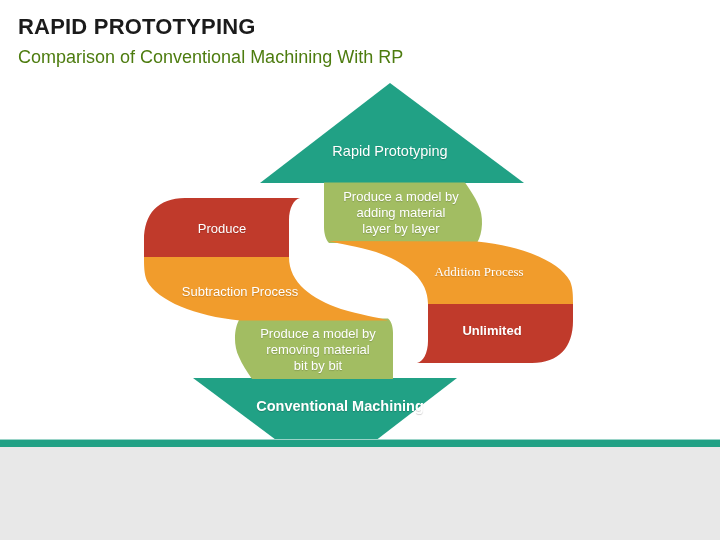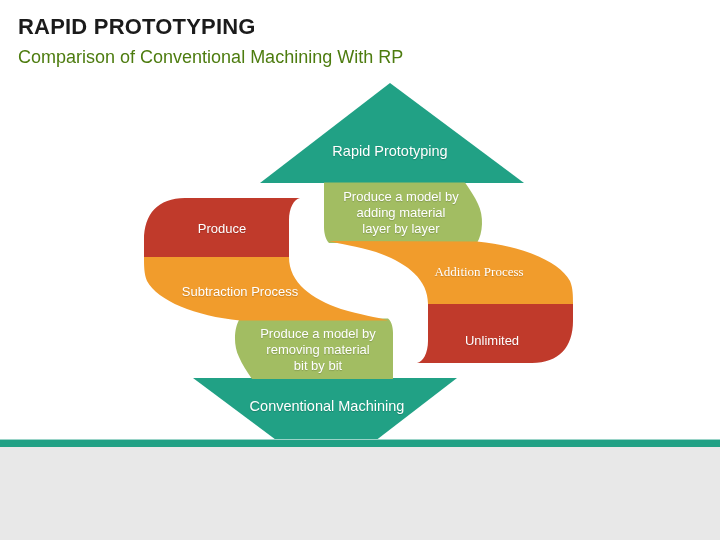--- a/index.html
+++ b/index.html
@@ -76,24 +76,24 @@
     <path d="M 324,182.5 L 465,182.5 C 470,190 475,197 478,204 C 484,216 483,233 477,243 L 329,243 C 326,240 324,234 324,227 Z" fill="#A2BD62"></path>
     <path d="M 573,304 L 428,304 C 428,278 405,262 376,252 C 357,246 340,244 329,241 L 477,241.5 C 522,246 559,261 570,281 C 573,288 573,296 573,304 Z" fill="#F19C2C"></path>
   </svg>
 
   <div class="lbl lbl-arrow" style="left:390px; top:151px;">Rapid Prototyping</div>
 
   <div class="lbl lbl-band" style="left:401px; top:213px;">Produce a model by
 adding material
 layer by layer</div>
   <div class="lbl lbl-band" style="left:479px; top:272px;font-family:Liberation Serif, serif;">Addition Process</div>
-  <div class="lbl lbl-band" style="left:492px; top:341px;">Unlimited</div>
+  <div class="lbl lbl-band" style="left:492px; top:331px;font-weight:bold;">Unlimited</div>
 
   <div class="lbl lbl-band" style="left:222px; top:229px;">Produce</div>
   <div class="lbl lbl-band" style="left:240px; top:292px;">Subtraction Process</div>
   <div class="lbl lbl-band" style="left:318px; top:350px;">Produce a model by
 removing material
 bit by bit</div>
 
-  <div class="lbl lbl-arrow" style="left:327px; top:406px;">Conventional Machining</div>
+  <div class="lbl lbl-arrow" style="left:340px; top:406px;font-weight:bold;">Conventional Machining</div>
 
   <div class="footer-bar" style="background-color: rgb(33, 161, 133);"></div>
 </div>
 
 </body></html>

